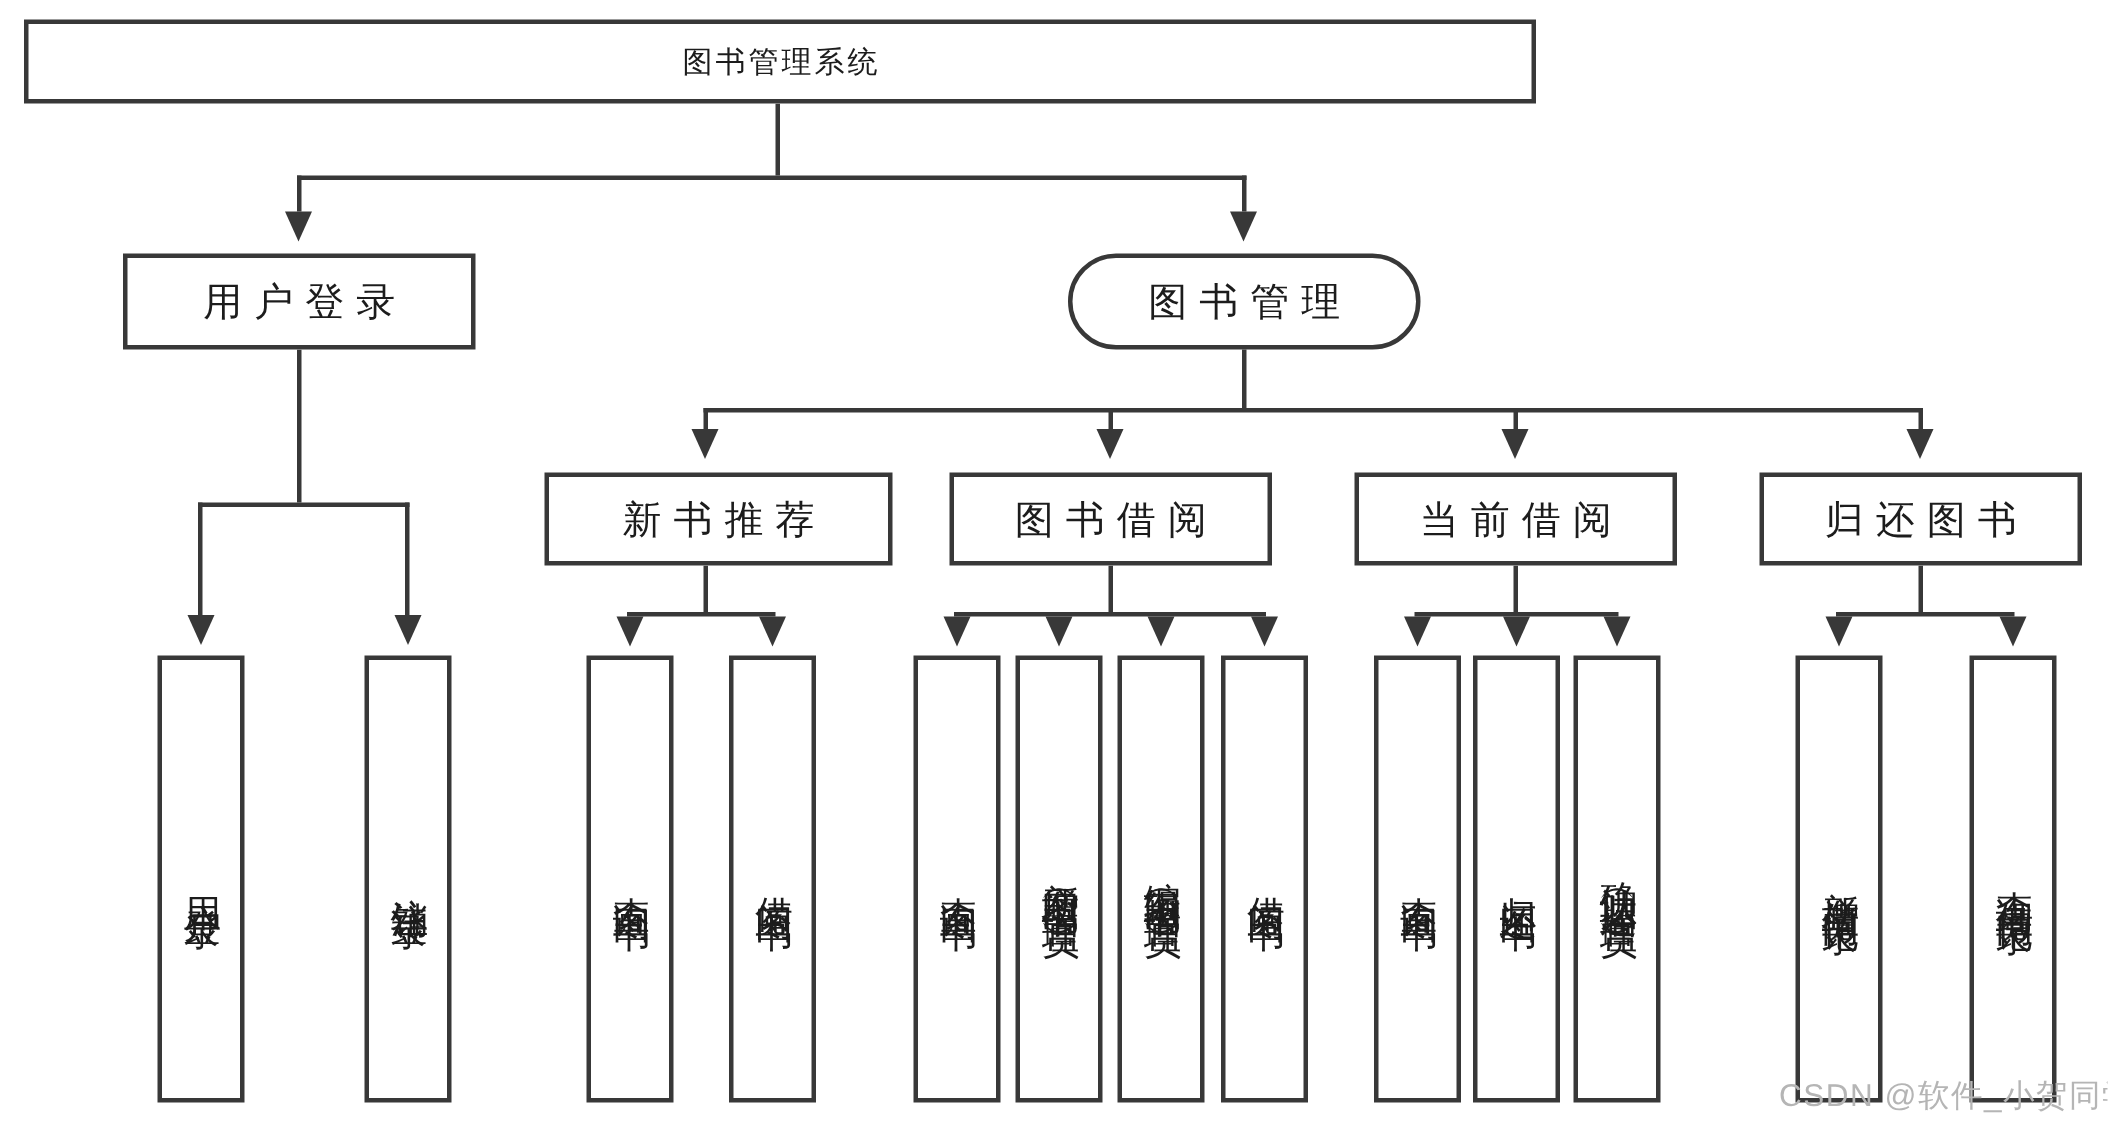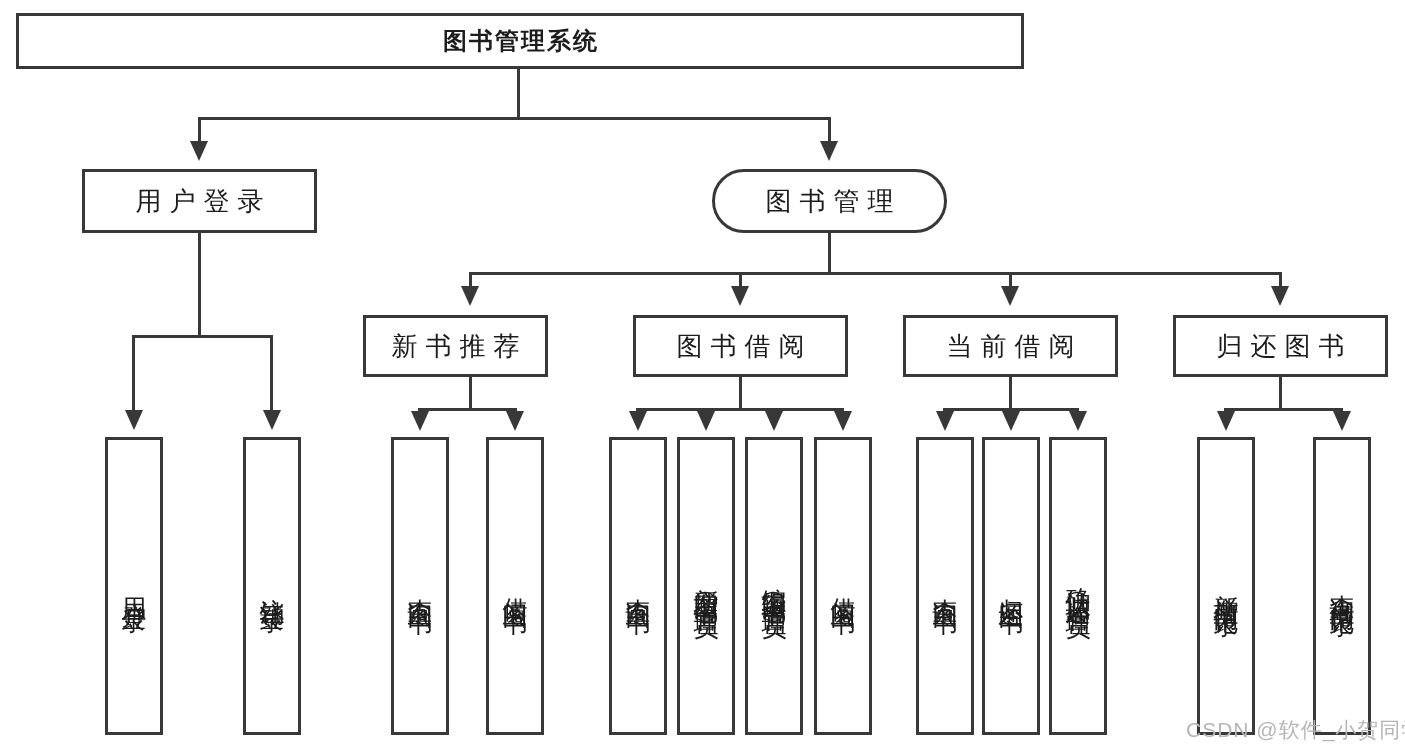--- a/index.html
+++ b/index.html
@@ -20,21 +20,21 @@
   .box {
     position: absolute;
     background: var(--background);
     border: 3px solid var(--line);
     display: flex; align-items: center; justify-content: center;
     color: var(--text);
     text-align: center;
     z-index: 2;
   }
   .hbox  { font-size: 26px; letter-spacing: 8px; text-indent: 8px; }
-  .rootbox { font-size: 24px; letter-spacing: 2px; text-indent: 2px; font-weight: bold; }
+  .rootbox { font-size: 20px; letter-spacing: 2px; text-indent: 2px; }
   .vbox {
     writing-mode: vertical-rl;
     text-orientation: mixed;
     font-size: 25px;
     letter-spacing: 4px;
     line-height: 1;
     width: 58px; height: 298px; top: 437px;
   }
 
   .hline, .vline { position: absolute; background: var(--line); z-index: 1; }
@@ -86,21 +86,21 @@
   <div class="hline" style="left:469px; top:272px; width:813px;"></div>
   <div class="vline" style="left:469px; top:272px; height:14px;"></div>
   <div class="vline" style="left:739px; top:272px; height:14px;"></div>
   <div class="vline" style="left:1009px; top:272px; height:14px;"></div>
   <div class="vline" style="left:1279px; top:272px; height:14px;"></div>
   <div class="arr" style="left:461px; top:286px;"></div>
   <div class="arr" style="left:731px; top:286px;"></div>
   <div class="arr" style="left:1001px; top:286px;"></div>
   <div class="arr" style="left:1271px; top:286px;"></div>
 
-  <div class="box hbox" style="left:363px; top:315px; width:185px; height:62px;">新书推荐</div>
+  <div class="box hbox" style="left:363px; top:315px; width:232px; height:62px;">新书推荐</div>
   <div class="box hbox" style="left:903px; top:315px; width:215px; height:62px;">当前借阅</div>
   <div class="box hbox" style="left:633px; top:315px; width:215px; height:62px;">图书借阅</div>
   <div class="box hbox" style="left:1173px; top:315px; width:215px; height:62px;">归还图书</div>
 
   <div class="vline" style="left:469px; top:377px; height:31px;"></div>
   <div class="vline" style="left:739px; top:377px; height:31px;"></div>
   <div class="vline" style="left:1009px; top:377px; height:31px;"></div>
   <div class="vline" style="left:1279px; top:377px; height:31px;"></div>
 
   <div class="hline" style="left:418px; top:408px; width:99px;"></div>

